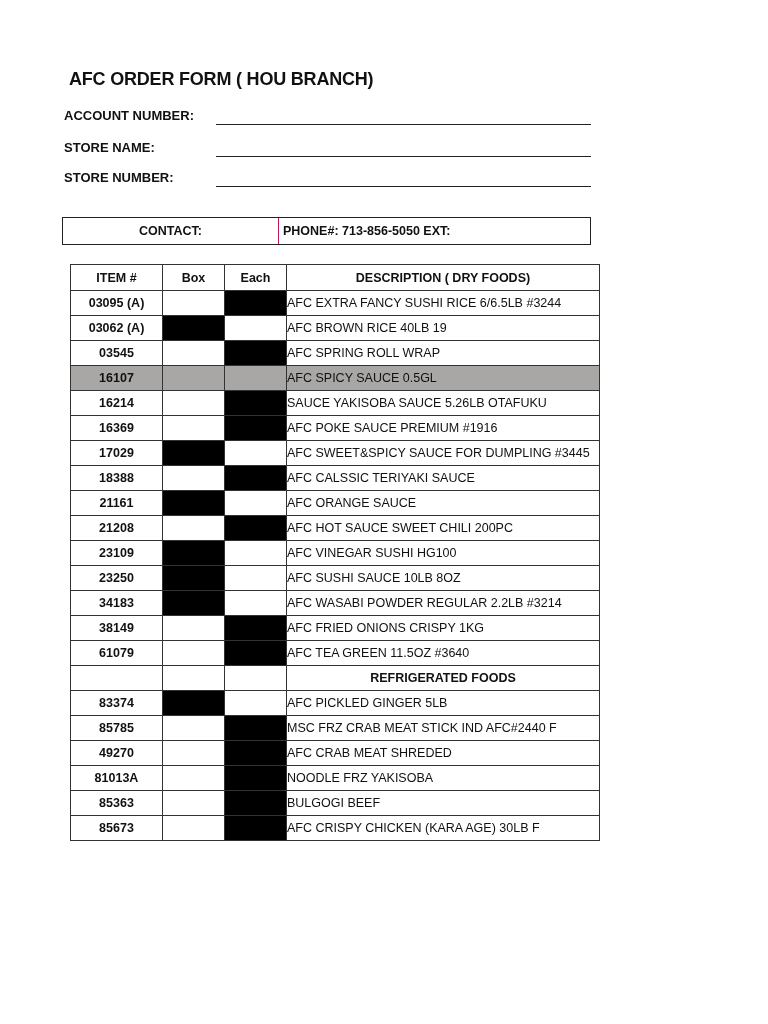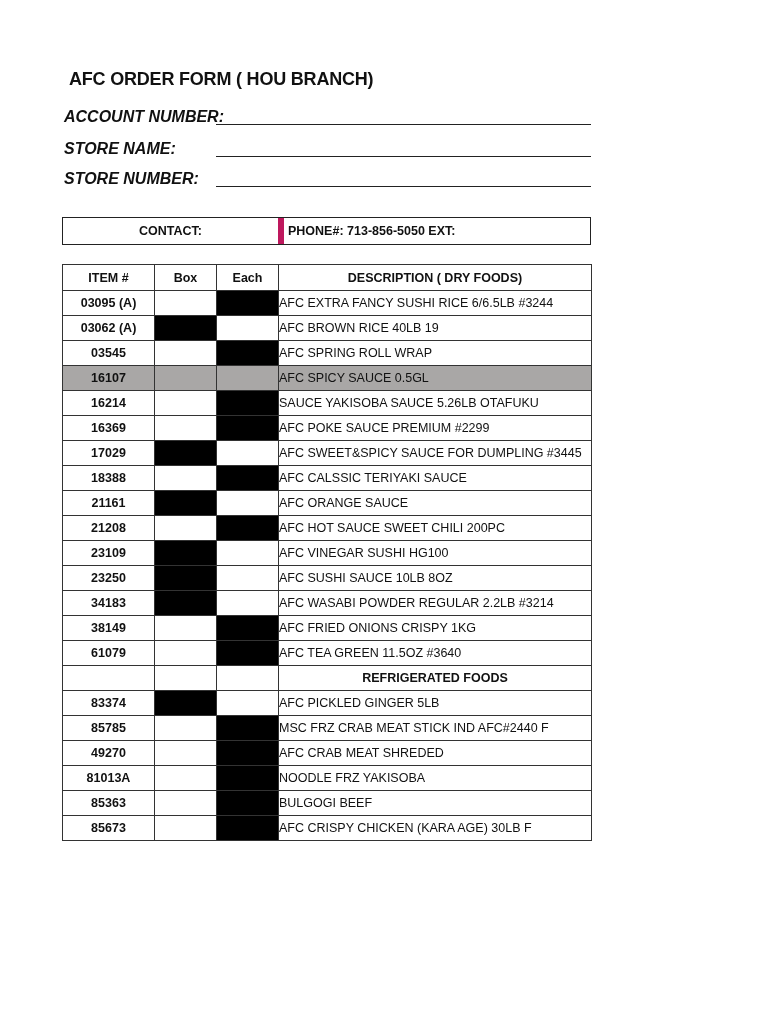--- a/index.html
+++ b/index.html
@@ -1,25 +1,25 @@
 <!DOCTYPE html>
 <html><head>
   <meta charset="utf-8">
   <style>
     html, body { margin: 0; padding: 0; background: #ffffff; }
     body { width: 768px; height: 1024px; position: relative; overflow: hidden;
            font-family: "Liberation Sans", "DejaVu Sans", sans-serif; color: #111; }
     .title { position: absolute; left: 69px; top: 69px; font-size: 18px; font-weight: bold; letter-spacing: -0.2px; }
     .field { position: absolute; left: 64px; width: 527px; height: 20px; }
-    .field .lbl { position: absolute; left: 0; top: 0; font-size: 16px; font-weight: bold; font-style: italic; }
+    .field .lbl { position: absolute; left: 0; top: 0; font-size: 13px; font-weight: bold; }
     .field .line { position: absolute; left: 152px; right: 0; top: 16px; height: 0; border-bottom: 1px solid #222; background: transparent; border-top: none; border-left: none; border-right: none; padding: 0; }
     .contact { position: absolute; left: 62px; top: 217px; width: 527px; height: 26px; border: 1px solid #222; display: flex; }
-    .contact .c1 { width: 215px; border-right: 6px solid #be185d; display: flex; align-items: center; justify-content: center; font-size: 12.5px; font-weight: bold; }
+    .contact .c1 { width: 215px; border-right: 1px solid #be185d; display: flex; align-items: center; justify-content: center; font-size: 12.5px; font-weight: bold; }
     .contact .c2 { flex: 1; display: flex; align-items: center; padding-left: 4px; font-size: 12.5px; font-weight: bold; }
-    table.order { position: absolute; left: 62px; top: 264px; width: 529px; border-collapse: collapse; table-layout: fixed; }
+    table.order { position: absolute; left: 70px; top: 264px; width: 529px; border-collapse: collapse; table-layout: fixed; }
     table.order td, table.order th { border: 1px solid #333; height: 24px; padding: 0; font-size: 12.5px; }
     table.order th { font-weight: bold; height: 25px; }
     col.c-item { width: 92px; } col.c-box { width: 62px; } col.c-each { width: 62px; } col.c-desc { width: 313px; }
     td.item { text-align: center; font-weight: bold; }
     td.desc { text-align: left; padding-left: 2px; white-space: nowrap; overflow: hidden; }
     td.section { text-align: center; font-weight: bold; }
     td.blk { background: #000; }
     tr.hl td { background: #a9a7a6; margin-left: 16px; }
   </style>
 </head>
@@ -88,21 +88,21 @@
       <tr>
         <td class="item">16214</td>
         <td class=""></td>
         <td class="blk"></td>
         <td class="desc">SAUCE YAKISOBA SAUCE 5.26LB OTAFUKU</td>
       </tr>
       <tr>
         <td class="item">16369</td>
         <td class=""></td>
         <td class="blk"></td>
-        <td class="desc">AFC POKE SAUCE PREMIUM #2299</td>
+        <td class="desc">AFC POKE SAUCE PREMIUM #1916</td>
       </tr>
       <tr>
         <td class="item">17029</td>
         <td class="blk"></td>
         <td class=""></td>
         <td class="desc">AFC SWEET&amp;SPICY SAUCE FOR DUMPLING #3445</td>
       </tr>
       <tr>
         <td class="item">18388</td>
         <td class=""></td>

